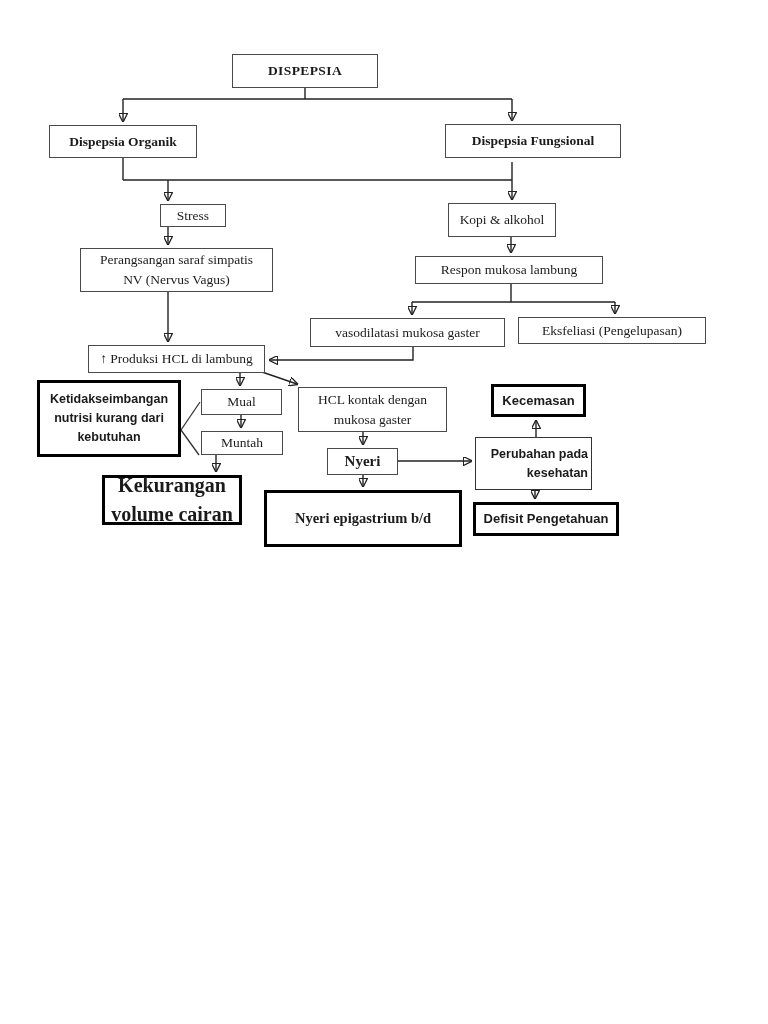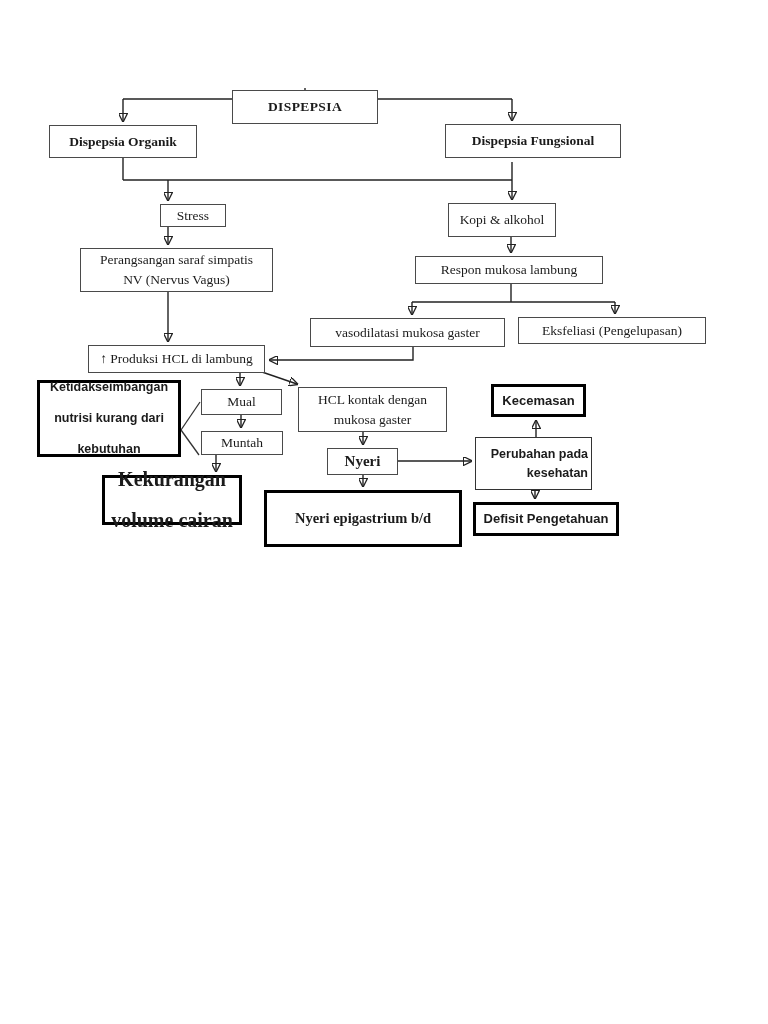--- a/index.html
+++ b/index.html
@@ -11,21 +11,21 @@
   svg.edges path { fill:none; stroke:#222222; stroke-width:1.4; }
   svg.edges path.bracket { stroke:#333333; stroke-width:1.3; }
 
   .node {
     position:absolute; box-sizing:border-box; background:#ffffff;
     border:1.6px solid #4a4a4a; color:#1b1b1b;
     display:flex; flex-direction:column; align-items:center; justify-content:center;
     text-align:center; font-size:13.5px; line-height:1.3; padding:1px 3px;
   }
   .node .ln { width:100%; }
-  .bold-border { border:3.5px solid #000000;gap:12px; }
+  .bold-border { border:3.5px solid #000000; }
   .b   { font-weight:bold; }
   .sans { font-family:"Liberation Sans", sans-serif; font-weight:bold; font-size:12.5px; line-height:1.5; }
   .title { letter-spacing:.4px; }
   .multi { line-height:1.45; }
 </style>
 </head>
 <body>
 
 <div class="page">
 
@@ -67,21 +67,21 @@
     <path class="bracket" d="M181 430 L200 402"></path>
     <path class="bracket" d="M181 430 L199 455"></path>
 
     <path d="M363 432 V444" marker-end="url(#ah)"></path>
     <path d="M363 475 V486" marker-end="url(#ah)"></path>
     <path d="M398 461 H471" marker-end="url(#ah)"></path>
     <path d="M536 437 V421" marker-end="url(#ah)"></path>
     <path d="M535 483 V498" marker-end="url(#ah)"></path>
   </svg>
 
-  <div class="node b title" style="left:232px;top:54px;width:146px;height:34px;margin-top:36px;">
+  <div class="node b title" style="left:232px;top:54px;width:146px;height:34px;">
     <span>DISPEPSIA</span>
   </div>
 
   <div class="node b" style="left:49px;top:125px;width:148px;height:33px;">
     <span>Dispepsia Organik</span>
   </div>
 
   <div class="node b" style="left:445px;top:124px;width:176px;height:34px;">
     <span>Dispepsia Fungsional</span>
   </div>

